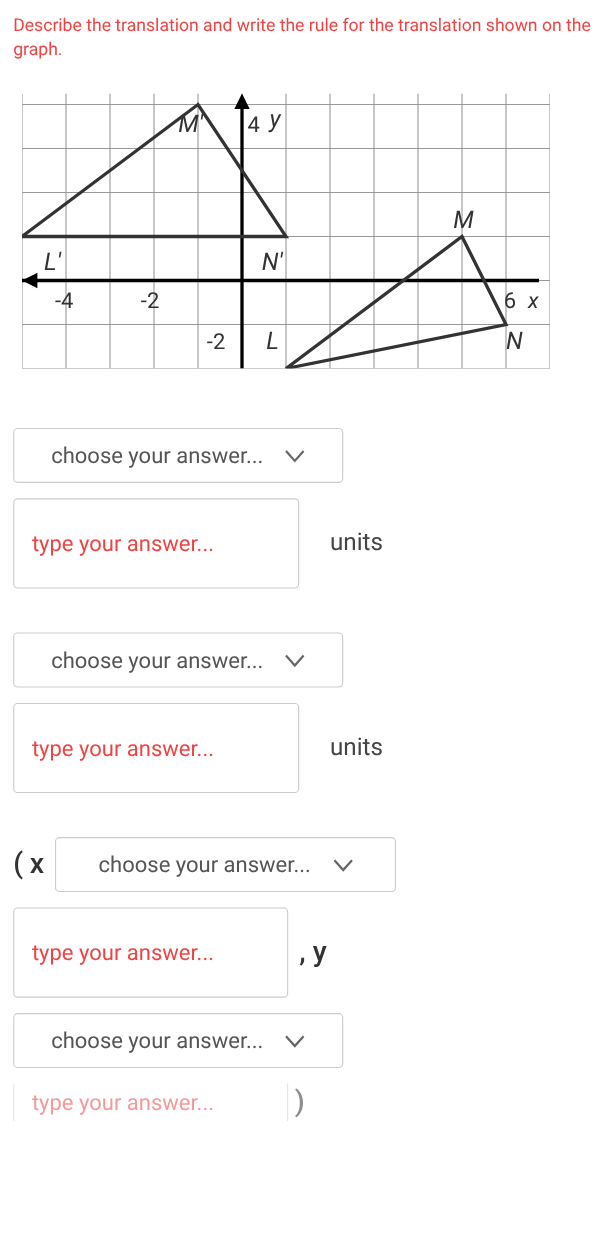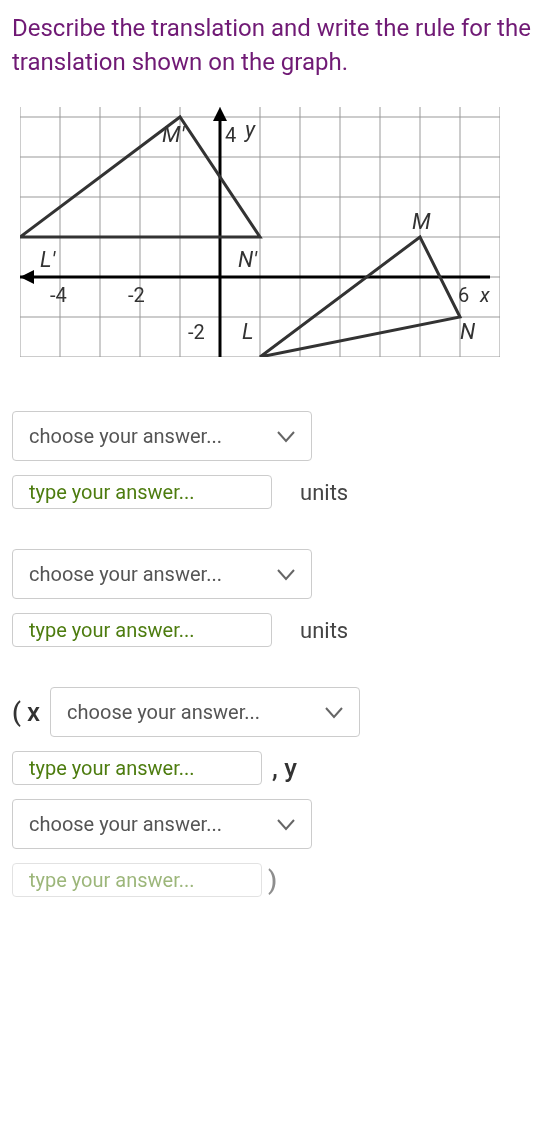--- a/index.html
+++ b/index.html
@@ -10,23 +10,23 @@
     body {
       font-family: -apple-system, BlinkMacSystemFont, "Segoe UI", Roboto, sans-serif;
       width: 550px;
       height: 1130px;
       padding: 12px;
       color: #444;
       background: #fff;
       overflow: hidden;
     }
     .question-text {
-      font-size: 24px;
+      font-size: 16px;
       line-height: 1.4;
-      color: #701a75;
+      color: #ef4444;
       margin-bottom: 28px;
     }
     .graph-container {
       margin-left: 8px;
       margin-bottom: 50px;
     }
     .answer-section {
       margin-bottom: 40px;
     }
     .answer-row {
@@ -36,31 +36,31 @@
       gap: 8px;
     }
     .select-box {
       border: 1px solid #ccc;
       border-radius: 4px;
       padding: 12px 16px;
       font-size: 20px;
       color: #555;
       display: flex;
       align-items: center;
-      justify-content: space-between;
+      justify-content: center;
       background: #fff;
       cursor: pointer;
       min-width: 300px;
     }
     .input-box {
       border: 1px solid #ccc;
       border-radius: 4px;
-      padding: 4px 16px;
+      padding: 28px 16px;
       font-size: 20px;
-      color: #4d7c0f;
+      color: #ef4444;
       background: #fff;
       min-width: 260px;
     }
     .units-label {
       font-size: 22px;
       color: #444;
       margin-left: 20px;
     }
     .chevron {
       margin-left: 20px;

